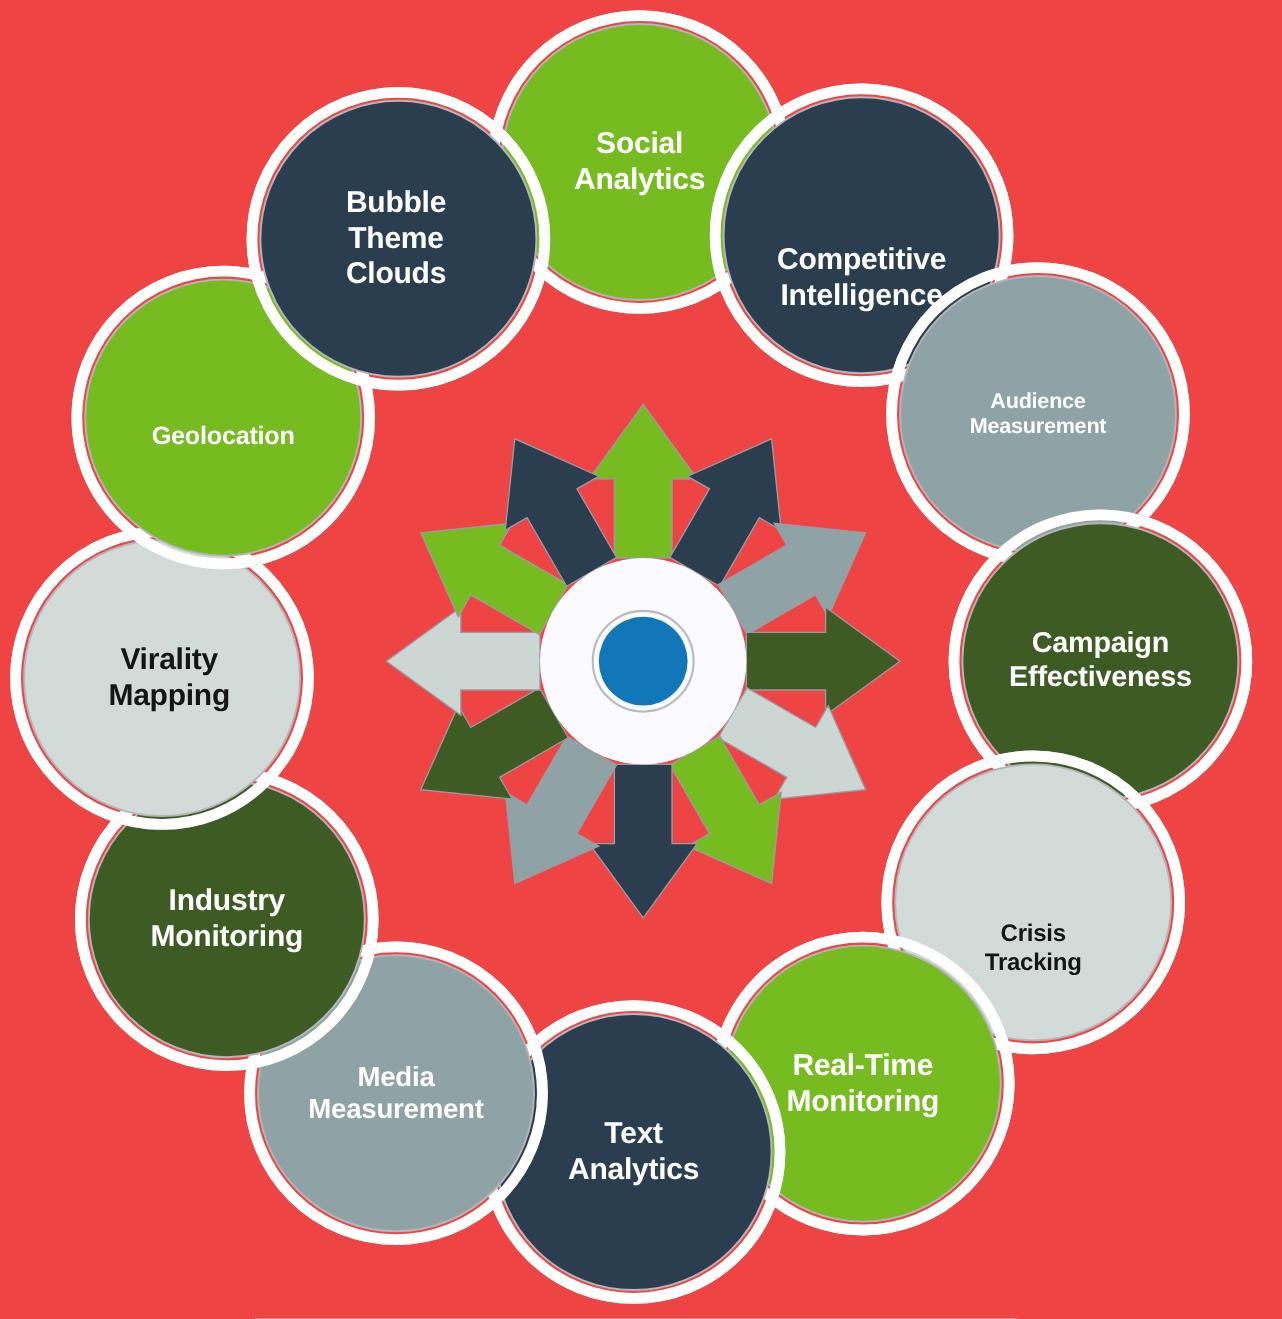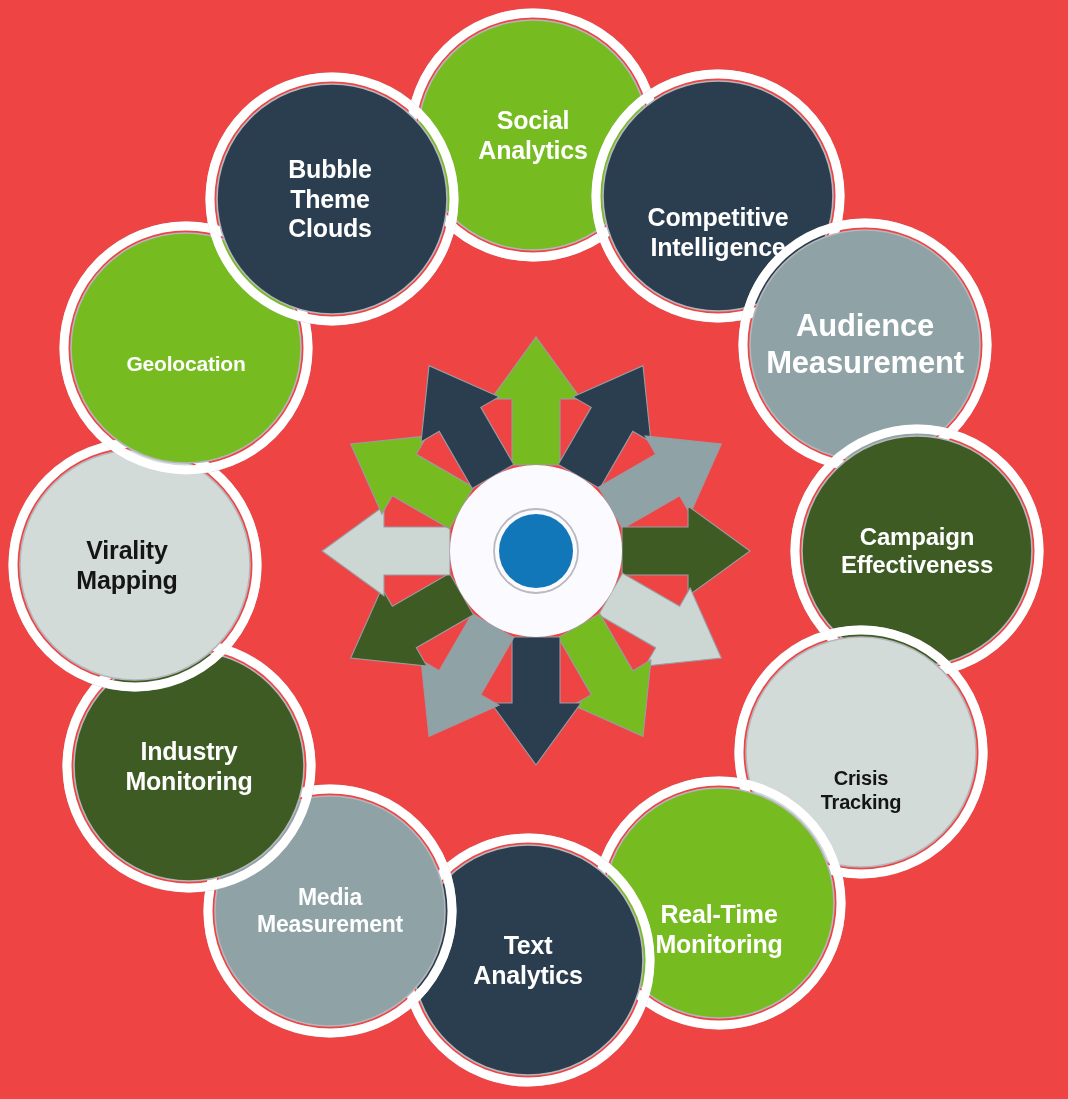--- a/index.html
+++ b/index.html
@@ -96,34 +96,34 @@
         <circle cx="536" cy="551" r="86" fill="#fbfaff"></circle>
         <circle cx="536" cy="551" r="42" fill="none" stroke="#b9b9bf" stroke-width="1.8"></circle>
         <circle cx="536" cy="551" r="37" fill="#1277b8"></circle>
       </g>
   </svg>
   <div id="node-labels">
       <div class="node-label" style="left: 533px; top: 135px; color: rgb(255, 255, 255); font-size: 25px; width: 216px;">Social
 Analytics</div>
       <div class="node-label" style="left: 718px; top: 196px; color: rgb(255, 255, 255); font-size: 25px; width: 216px; margin-top: 36px;">Competitive
 Intelligence</div>
-      <div class="node-label" style="left: 865px; top: 345px; color: rgb(255, 255, 255); font-size: 31px; width: 216px;">Audience
+      <div class="node-label" style="left: 865px; top: 345px; color: rgb(255, 255, 255); font-size: 18px; width: 216px;">Audience
 Measurement</div>
       <div class="node-label" style="left: 917px; top: 551px; color: rgb(255, 255, 255); font-size: 24px; width: 216px; text-align: center;">Campaign
 Effectiveness</div>
       <div class="node-label" style="left: 861px; top: 791px; color: rgb(21, 21, 21); font-size: 20px; width: 216px;">Crisis
 Tracking</div>
-      <div class="node-label" style="left: 719px; top: 903px; color: rgb(255, 255, 255); font-size: 25px; width: 216px; margin-top: 26px;">Real-Time
+      <div class="node-label" style="left: 719px; top: 903px; color: rgb(255, 255, 255); font-size: 25px; width: 216px;">Real-Time
 Monitoring</div>
       <div class="node-label" style="left: 528px; top: 960px; color: rgb(255, 255, 255); font-size: 25px; width: 216px;">Text
 Analytics</div>
       <div class="node-label" style="left: 330px; top: 911px; color: rgb(255, 255, 255); font-size: 23px; width: 216px;">Media
 Measurement</div>
       <div class="node-label" style="left: 189px; top: 766px; color: rgb(255, 255, 255); font-size: 25px; width: 216px;">Industry
 Monitoring</div>
-      <div class="node-label" style="left: 127px; top: 565px; color: rgb(21, 21, 21); font-size: 25px; width: 216px;">Virality
+      <div class="node-label" style="left: 141px; top: 565px; color: rgb(21, 21, 21); font-size: 25px; width: 216px;">Virality
 Mapping</div>
       <div class="node-label" style="left: 186px; top: 364px; color: rgb(255, 255, 255); font-size: 21px; width: 216px;">Geolocation</div>
       <div class="node-label" style="left: 330px; top: 199px; color: rgb(255, 255, 255); font-size: 25px; width: 216px;">Bubble
 Theme
 Clouds</div>
     </div>
 </div>
 
 </body></html>

